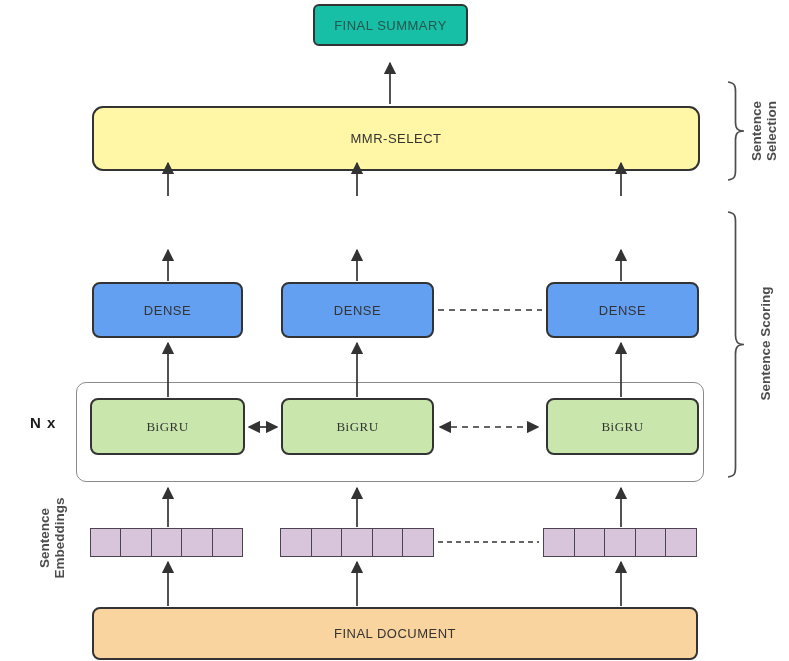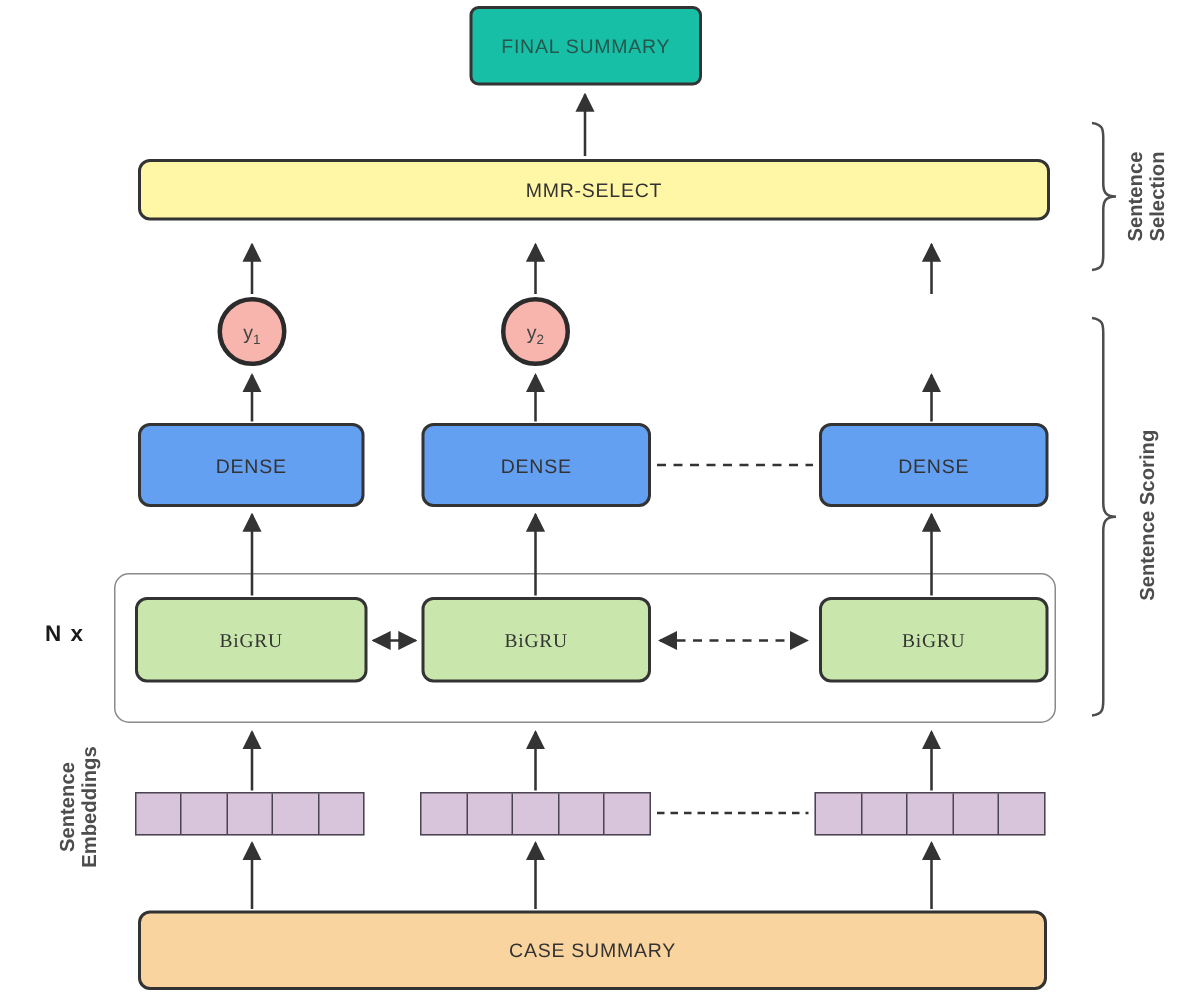--- a/index.html
+++ b/index.html
@@ -45,34 +45,28 @@
     position:absolute;left:30px;top:414px;width:40px;
     font-size:15px;font-weight:bold;color:#1a1a1a;letter-spacing:1px;
   }
   #overlay{position:absolute;left:0;top:0;pointer-events:none;}
 </style>
 </head>
 <body>
 
 <div id="canvas">
 
-  <div class="node final" style="left:313px;top:4px;width:155px;height:53px;">
+  <div class="node final" style="left:313px;top:4px;width:155px;height:42px;">
     <span>FINAL SUMMARY</span>
   </div>
 
-  <div class="node mmr" style="left:92px;top:106px;width:608px;height:41px;">
+  <div class="node mmr" style="left:92px;top:106px;width:608px;height:65px;border-radius:11px;">
     <span>MMR-SELECT</span>
   </div>
 
-  <div class="circle" style="left:145px;top:198px;">
-    <span><span>y</span><sub>1</sub></span>
-  </div>
-  <div class="circle" style="left:334px;top:198px;">
-    <span><span>y</span><sub>2</sub></span>
-  </div>
 
   <div class="node dense" style="left:92px;top:282px;width:151px;height:56px;">
     <span>DENSE</span>
   </div>
   <div class="node dense" style="left:281px;top:282px;width:153px;height:56px;">
     <span>DENSE</span>
   </div>
   <div class="node dense" style="left:546px;top:282px;width:153px;height:56px;">
     <span>DENSE</span>
   </div>
@@ -106,21 +100,21 @@
   </div>
   <div class="emb-row" style="left:543px;width:154px;">
     <div class="emb-cell"></div>
     <div class="emb-cell"></div>
     <div class="emb-cell"></div>
     <div class="emb-cell"></div>
     <div class="emb-cell"></div>
   </div>
 
   <div class="node case" style="left:92px;top:607px;width:606px;height:53px;">
-    <span>CASE SUMMARY</span>
+    <span>FINAL DOCUMENT</span>
   </div>
 
   <div class="annotation" style="left:-18px;top:523px;width:140px;">
     <span>Sentence</span><br>
     <span>Embeddings</span>
   </div>
   <div class="annotation" style="left:704px;top:116px;width:120px;">
     <span>Sentence</span><br>
     <span>Selection</span>
   </div>

